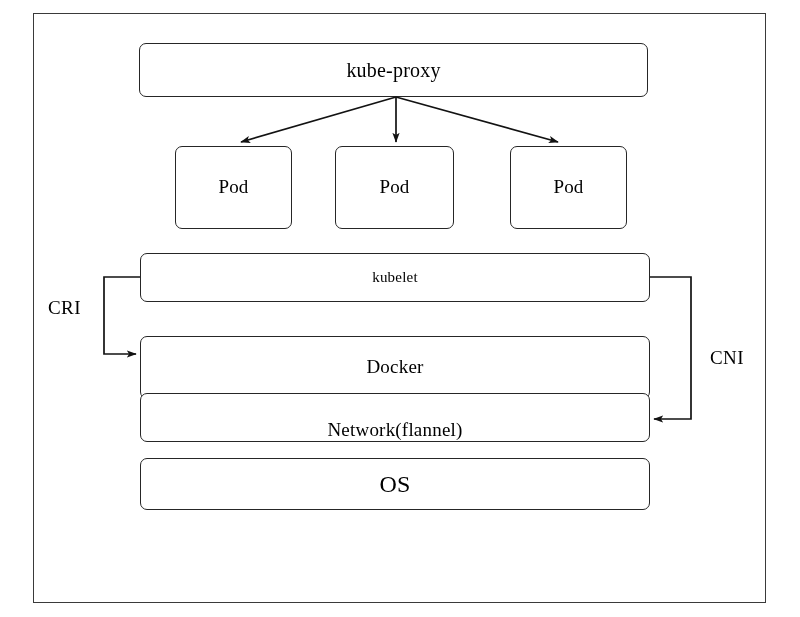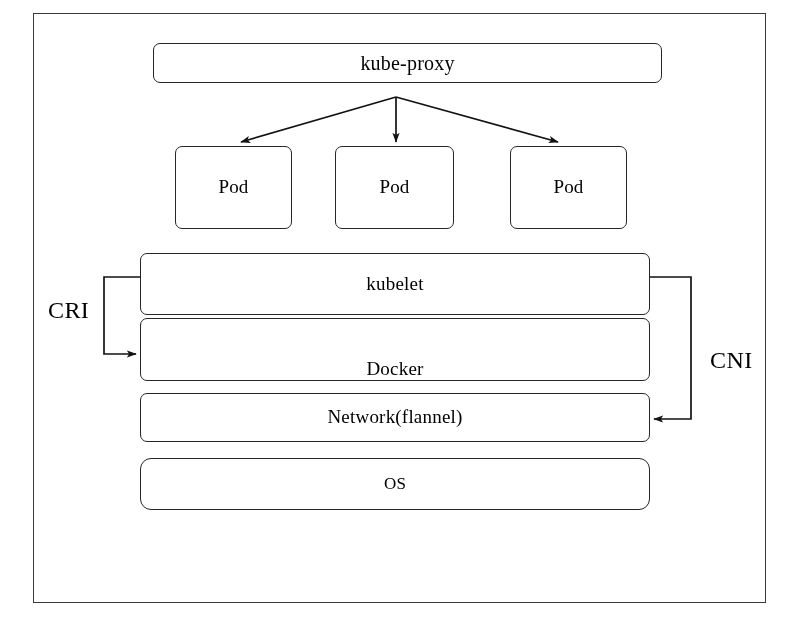--- a/index.html
+++ b/index.html
@@ -47,37 +47,37 @@
     text-align: center;
     line-height: 1.1;
     letter-spacing: 0.2px;
   }
   .node-label {
     display: block;
     white-space: nowrap;
   }
   
   #box-kube-proxy {
-    left: 153px; top: 43px; width: 509px; height: 40px;
+    left: 139px; top: 43px; width: 509px; height: 54px;
     font-size: 20px;
   }
   #box-pod-0 { left: 175px; top: 146px; width: 117px; height: 83px; font-size: 19px; }
   #box-pod-1 { left: 335px; top: 146px; width: 119px; height: 83px; font-size: 19px; }
   #box-pod-2 { left: 510px; top: 146px; width: 117px; height: 83px; font-size: 19px; }
 
-  #box-kubelet  { left: 140px; top: 253px; width: 510px; height: 62px; font-size: 19px; }
-  #box-docker   { left: 140px; top: 318px; width: 510px; height: 63px; font-size: 19px; align-items: flex-end; }
-  #box-network  { left: 140px; top: 393px; width: 510px; height: 49px; font-size: 19px; }
-  #box-os       { left: 140px; top: 458px; width: 510px; height: 52px; font-size: 17px; border-radius: 11px; }
+  #box-kubelet  { left: 140px; top: 253px; width: 510px; height: 49px; font-size: 15px; }
+  #box-docker   { left: 140px; top: 336px; width: 510px; height: 63px; font-size: 19px; }
+  #box-network  { left: 140px; top: 393px; width: 510px; height: 49px; font-size: 19px; align-items: flex-end; }
+  #box-os       { left: 140px; top: 458px; width: 510px; height: 52px; font-size: 24px; }
   #box-hardware { left: 140px; top: 521px; width: 510px; height: 52px; font-size: 19px; }
 
   
   .edge-label {
     position: absolute;
-    font-size: 24px;
+    font-size: 19px;
     white-space: nowrap;
     letter-spacing: 0.4px;
   }
   #label-cri { left: 48px; top: 297px; }
   #label-cni { left: 710px; top: 347px; }
 
   
   #connectors {
     position: absolute;
     left: 0; top: 0;

